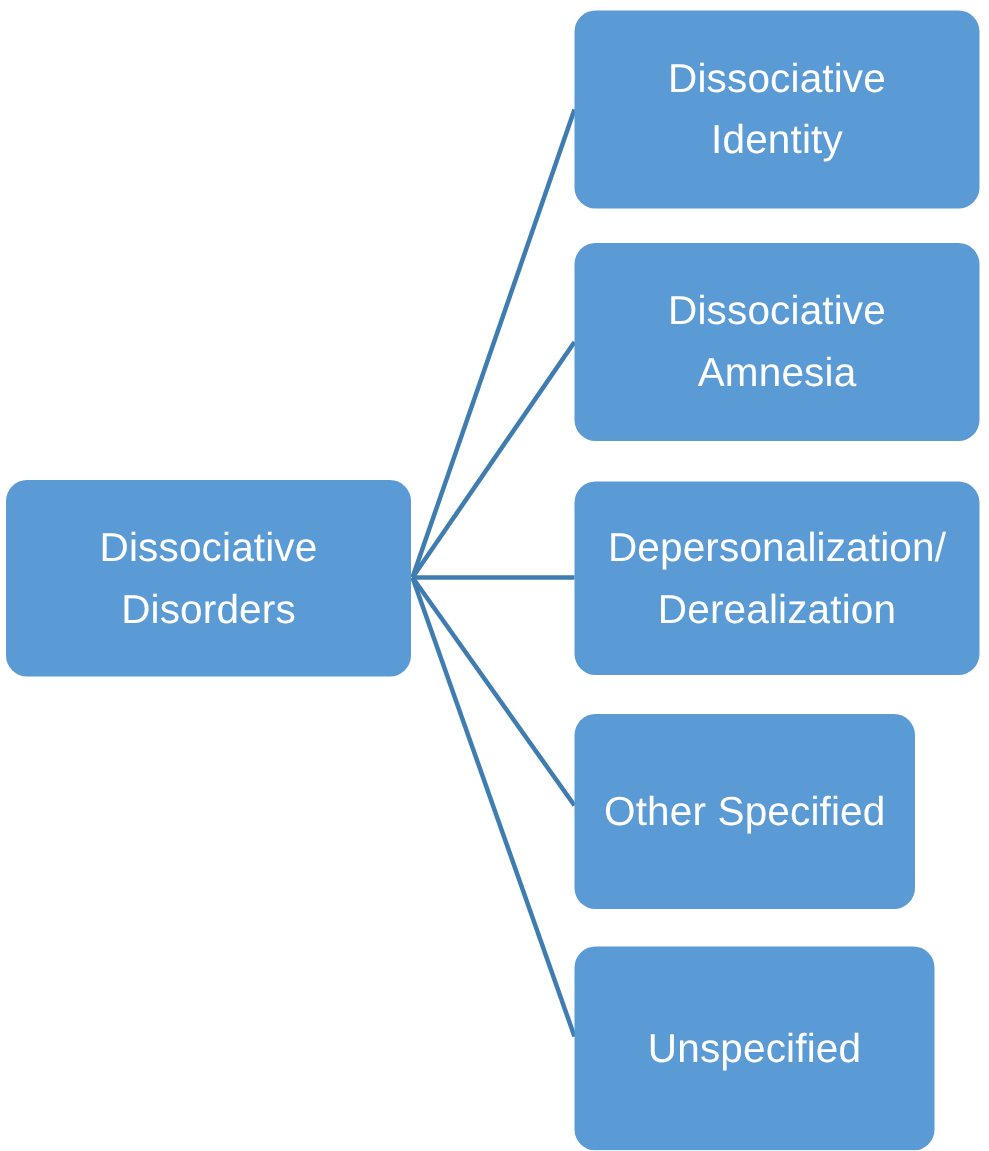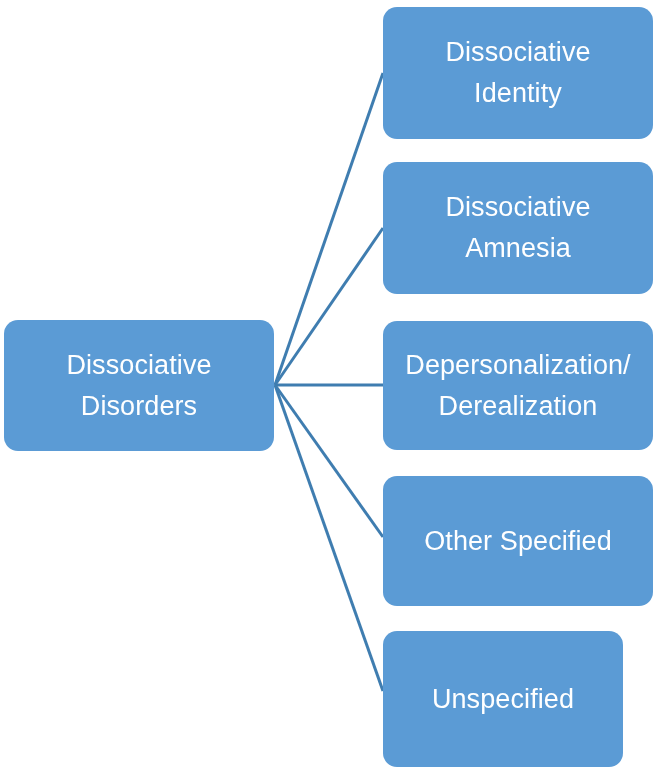--- a/index.html
+++ b/index.html
@@ -47,21 +47,21 @@
   }
   .node-root {
     left: 4px;
     top: 320px;
     width: 270px;
     height: 131px;
   }
   .node-child-0 { left: 383px; top: 7px;   width: 270px; height: 132px; }
   .node-child-1 { left: 383px; top: 162px; width: 270px; height: 132px; }
   .node-child-2 { left: 383px; top: 321px; width: 270px; height: 129px; }
-  .node-child-3 { left: 383px; top: 476px; width: 270px; height: 130px; border-radius: 14px; }
+  .node-child-3 { left: 383px; top: 476px; width: 227px; height: 130px; border-radius: 14px; }
   .node-child-4 { left: 383px; top: 631px; width: 240px; height: 136px; }
 </style>
 </head>
 <body style="background: rgb(255, 255, 255);">
 
 <div id="diagram-canvas">
 
   <svg class="connector-layer" viewBox="0 0 659 767" width="659" height="767" aria-hidden="true">
     <g id="connector-group" stroke="#3F7DB0" stroke-width="3" stroke-linecap="butt" fill="none">
         <line x1="275" y1="385" x2="383" y2="73"></line>

